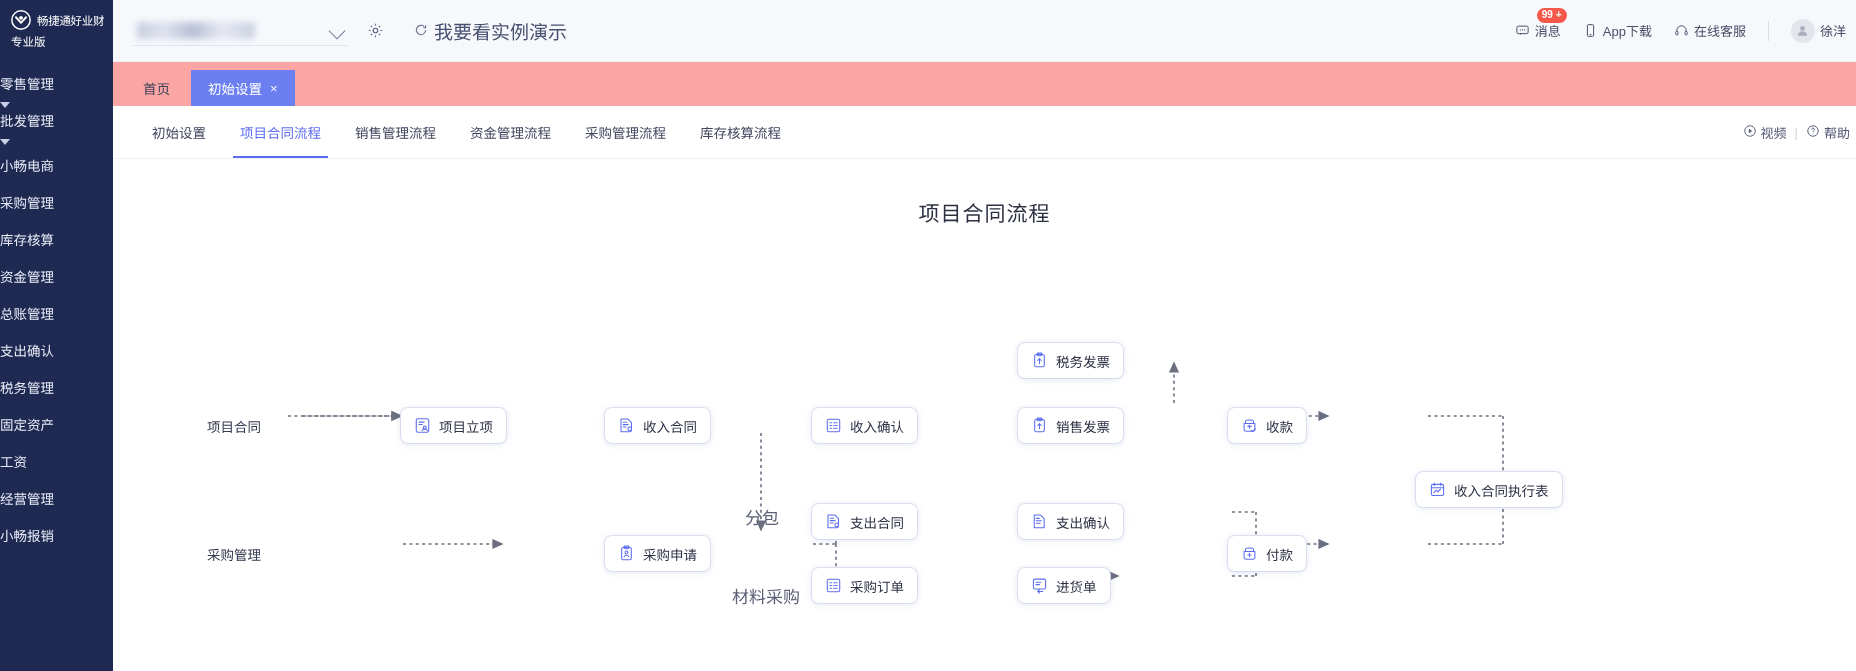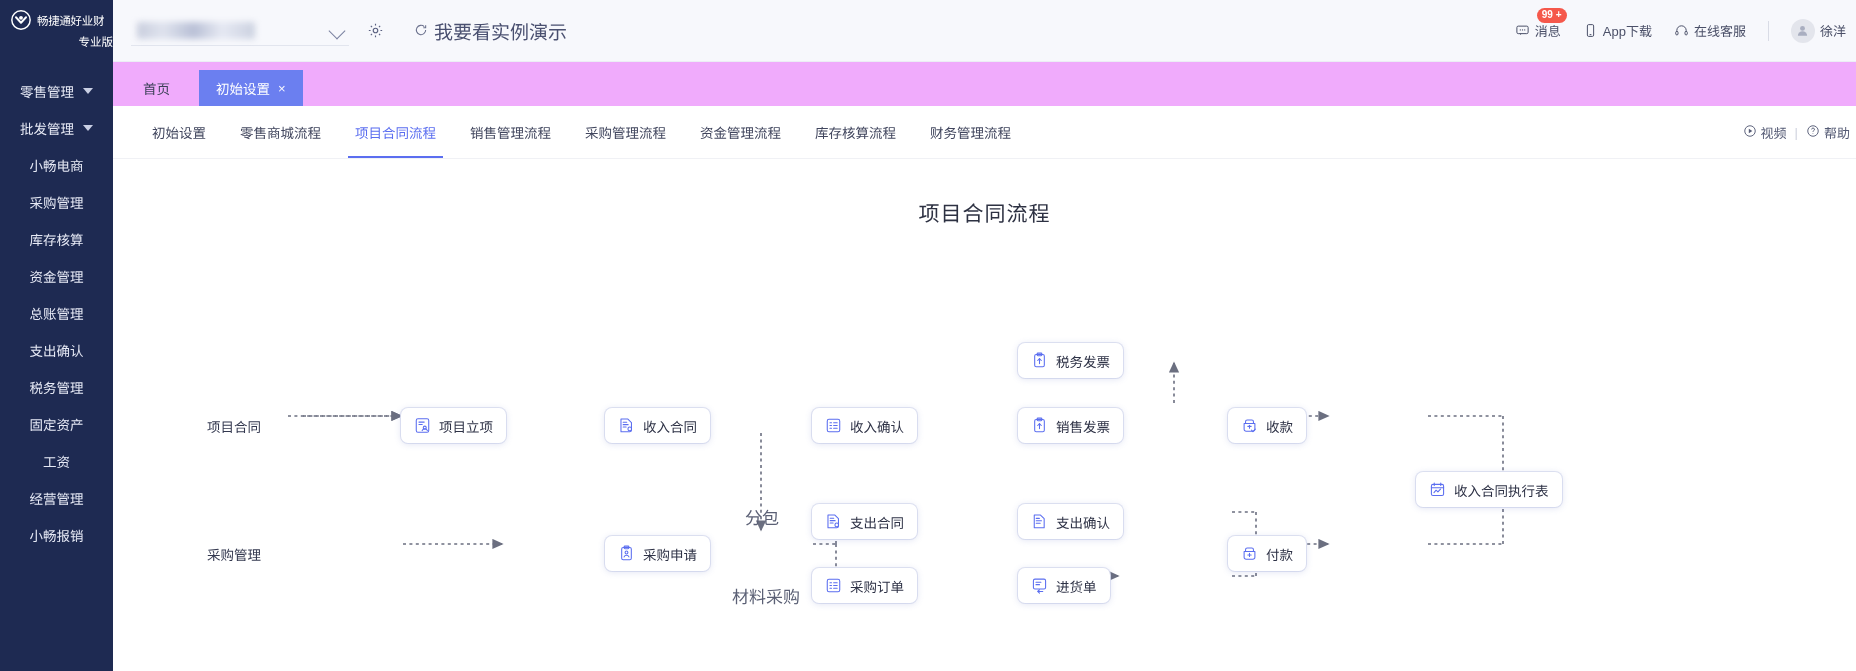--- a/index.html
+++ b/index.html
@@ -10,30 +10,30 @@
     background: #ffffff; overflow: hidden;
   }
   .app { position: relative; width: 1856px; height: 671px; background:#fff; display:flex; }
 
   
   .sidebar {
     width: 113px; height: 671px; background: #1e2a52;
     flex: 0 0 113px; position: relative; z-index: 5;
   }
   .brand {
-    height: 62px; padding: 9px 0 0 10px; color:#fff;text-align:right;
+    height: 62px; padding: 9px 0 0 10px; color:#fff;
   }
   .brand-top { display:flex; align-items:center; gap:5px; }
   .brand-logo { width: 22px; height: 22px; flex:0 0 22px; }
   .brand-name { font-size: 11.5px; letter-spacing: -0.3px; white-space: nowrap; }
   .brand-sub { font-size: 11.5px; margin-top: 2px; padding-left: 1px; }
   .nav { padding-top: 10px; }
   .nav-item {
-    height: 37px; display:flex; align-items:center; justify-content:center;
-    color:#e6e9f5; font-size: 13.5px; cursor:pointer; gap: 9px;
+    height: 37px; display:flex; align-items:flex-start; justify-content:center;
+    color:#e6e9f5; font-size: 13.5px; cursor:pointer; gap: 9px; flex-direction: column;
   }
   .caret-down {
     width:0; height:0; border-left:5px solid transparent; border-right:5px solid transparent;
     border-top:6px solid #c9cfe4; display:inline-block;
   }
 
   
   .right { flex:1; display:flex; flex-direction:column; min-width:0; }
 
   
@@ -71,21 +71,21 @@
     line-height: 1.15; white-space:nowrap;
   }
   .hr-divider { width:1px; height: 20px; background:#d9dce6; }
   .avatar {
     width: 24px; height:24px; border-radius:50%; background:#e3e5ec;
     display:flex; align-items:center; justify-content:center;
   }
 
   
   .tabstrip {
-    height: 44px; background:#f0abfc; display:flex; align-items:flex-end; gap:12px;
+    height: 44px; background:#fca5a5; display:flex; align-items:flex-end; gap:4px;
     padding-left: 13px;
   }
   .tab {
     height: 36px; padding: 0 17px; display:flex; align-items:center; gap:8px;
     font-size: 13.5px; color:#3c4158; cursor:pointer;
   }
   .tab.active { background:#6b7ff0; color:#fff; }
   .tab-close { font-size: 13px; opacity: .95; }
 
   
@@ -278,40 +278,34 @@
         </div>
       </div>
 
     <div class="content">
 
       <div class="subtabs">
         <div id="subtabs-list" style="display:flex;align-items:center;">
             <div class="subtab">
               <span>初始设置</span>
             </div>
-            <div class="subtab">
-              <span>零售商城流程</span>
-            </div>
             <div class="subtab active">
               <span>项目合同流程</span>
             </div>
             <div class="subtab">
               <span>销售管理流程</span>
             </div>
             <div class="subtab">
+              <span>资金管理流程</span>
+            </div>
+            <div class="subtab">
               <span>采购管理流程</span>
-            </div>
-            <div class="subtab">
-              <span>资金管理流程</span>
             </div>
             <div class="subtab">
               <span>库存核算流程</span>
-            </div>
-            <div class="subtab">
-              <span>财务管理流程</span>
             </div>
           </div>
         <div class="subtabs-right">
           <span class="sr-item">
             <span>
               <svg viewBox="0 0 24 24" width="14" height="14" fill="none" stroke="#555b75" stroke-width="1.6">
                 <circle cx="12" cy="12" r="9"></circle>
                   <path d="M10 8.3l6 3.7-6 3.7z" fill="#555b75" stroke="none"></path>
               </svg>
             </span>

